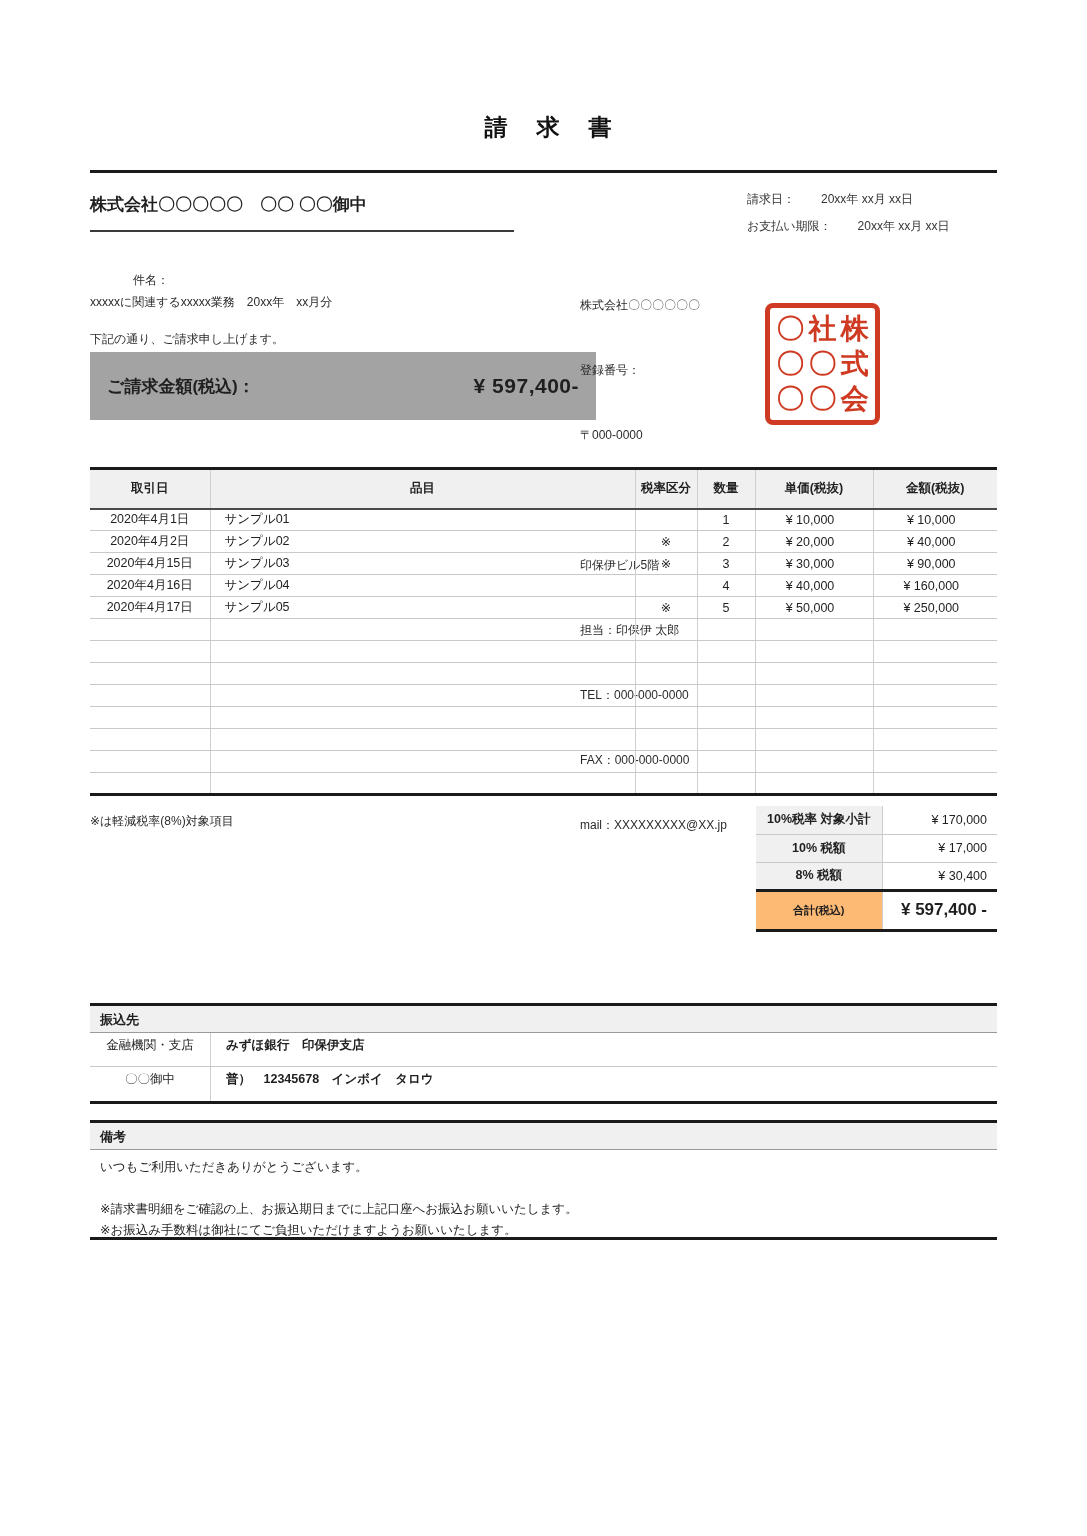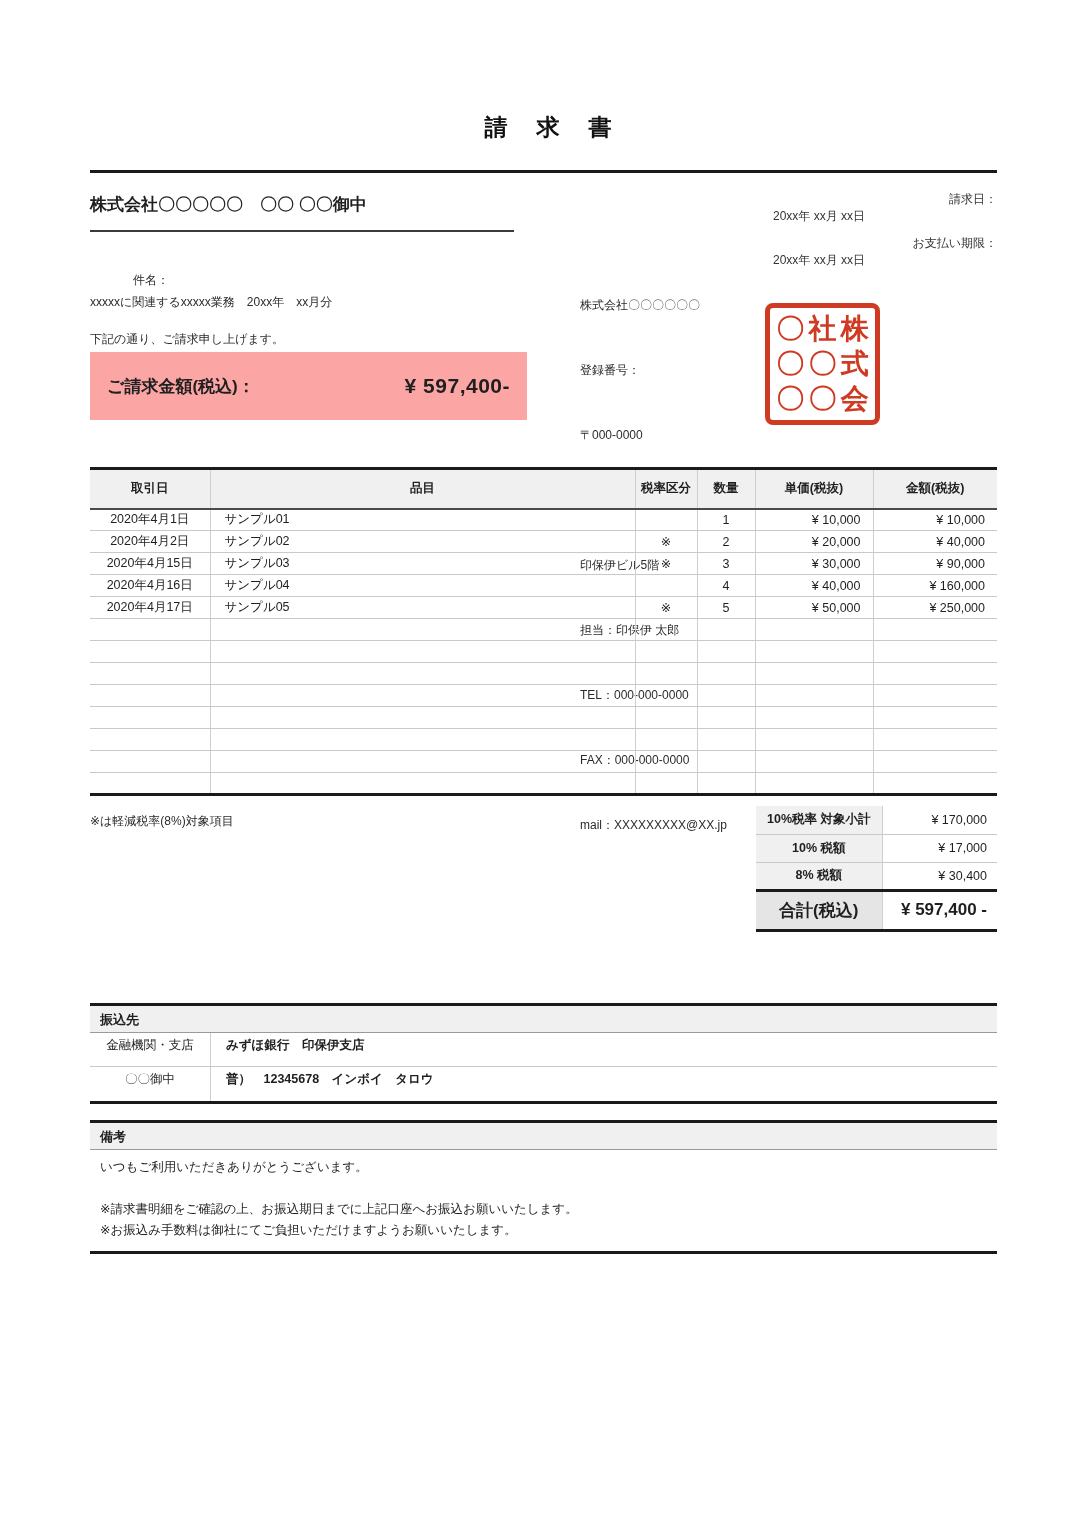--- a/index.html
+++ b/index.html
@@ -25,31 +25,31 @@
   .rule-top { top:170px; left:90px; width:907px; height:3px; background:#1a1a1a; }
 
   
   .recipient {
     top:193px; left:90px; width:424px;
     font-size:17px; font-weight:bold;
     padding-bottom:14px;
     border-bottom:2px solid #3a3a3a;
   }
   .dates { top:191px; left:747px; width:250px; font-size:12px; color:#333; }
-  .date-row { display:flex; justify-content:flex-start; margin-bottom:10px;flex-direction:column; }
+  .date-row { display:flex; justify-content:flex-start; margin-bottom:10px; }
   .date-label { text-align:right; }
   .date-value { width:118px; text-align:right; }
 
   
   .subject-label { top:272px; left:90px; font-size:12px; color:#2b2b2b;margin-left:43px; }
   .subject-value { top:294px; left:90px; font-size:12px; color:#2b2b2b; }
   .greeting { top:331px; left:90px; font-size:12px; color:#2b2b2b; }
   .amount-box {
-    top:352px; left:90px; width:437px; height:68px;
-    background:#fca5a5;
+    top:352px; left:90px; width:506px; height:68px;
+    background:#a3a3a3;
     display:flex; align-items:center; justify-content:space-between;
     padding:0 17px;
   }
   .amount-label { font-size:17px; font-weight:bold; }
   .amount-value { font-size:21px; font-weight:bold; letter-spacing:0.5px; }
 
   
   .sender { top:250px; left:580px; width:417px; font-size:12px; color:#2b2b2b; }
   .sender-line { line-height:19px; white-space:nowrap;margin-top:46px; }
 
@@ -74,36 +74,36 @@
   .items thead th {
     background:#f0f0f0; font-weight:bold;
     height:40px; text-align:center;
     border-bottom:2px solid #4a4a4a;
   }
   .items th + th, .items td + td { border-left:1px solid #cfcfcf; }
   .items tbody td { height:22px; border-bottom:1px solid #c9c9c9; padding:0 4px; }
   .items tbody tr:last-child td { border-bottom:none; }
   .td-center { text-align:center; }
   .td-left { text-align:left; padding-left:14px !important; }
-  .td-right { text-align:right; padding-right:12px !important; }
+  .td-right { text-align:center; padding-right:12px !important; }
 
   
   .reduced-note { top:813px; left:90px; font-size:12px; color:#2b2b2b; }
   .totals { top:806px; left:756px; width:241px; border-collapse:collapse; font-size:12.5px; }
   .totals td { height:28px; border-bottom:1px solid #c9c9c9; }
   .totals .t-label {
     width:126px; background:#f0f0f0; font-weight:bold; text-align:center;
   }
   .totals .t-value { width:115px; text-align:right; padding-right:10px; border-left:1px solid #cfcfcf; }
   .totals tr.sep td { border-bottom:2px solid #9a9a9a; }
   .totals tr.grand td {
     height:40px;
     border-top:3px solid #1a1a1a; border-bottom:3px solid #1a1a1a;
   }
-  .totals tr.grand .t-label { background:#e5e5e5; font-size:17px; }
+  .totals tr.grand .t-label { background:#fdba74; font-size:11px; }
   .totals tr.grand .t-value { font-size:17px; font-weight:bold; }
 
   
   .section {
     left:90px; width:907px;
     border-top:3px solid #1a1a1a; border-bottom:3px solid #1a1a1a;
     font-size:12.5px;
   }
   .bank { top:1003px; }
   .notes { top:1120px; }
@@ -111,21 +111,21 @@
     background:#f0f0f0; font-weight:bold; font-size:13px;
     height:27px; line-height:27px; padding-left:10px;
     border-bottom:1px solid #9a9a9a;
   }
   .bank-row { display:flex; height:34px; line-height:25px; border-bottom:1px solid #c9c9c9; }
   .bank-row:last-child { border-bottom:none; }
   .bank-label { width:120px; text-align:center; }
   .bank-value { flex:1; padding-left:15px; border-left:1px solid #cfcfcf; font-weight:bold; }
   .notes-body { padding:7px 10px 0 10px; }
   .note-line { min-height:21px; line-height:21px; }
-  .notes { height:134px; }
+  .notes { height:120px; }
 </style>
 </head>
 <body>
 
 <div class="page">
 
   <div class="abs title">請　求　書</div>
   <div class="abs rule-top"></div>
 
   <div class="abs recipient">株式会社〇〇〇〇〇　〇〇 〇〇御中</div>

